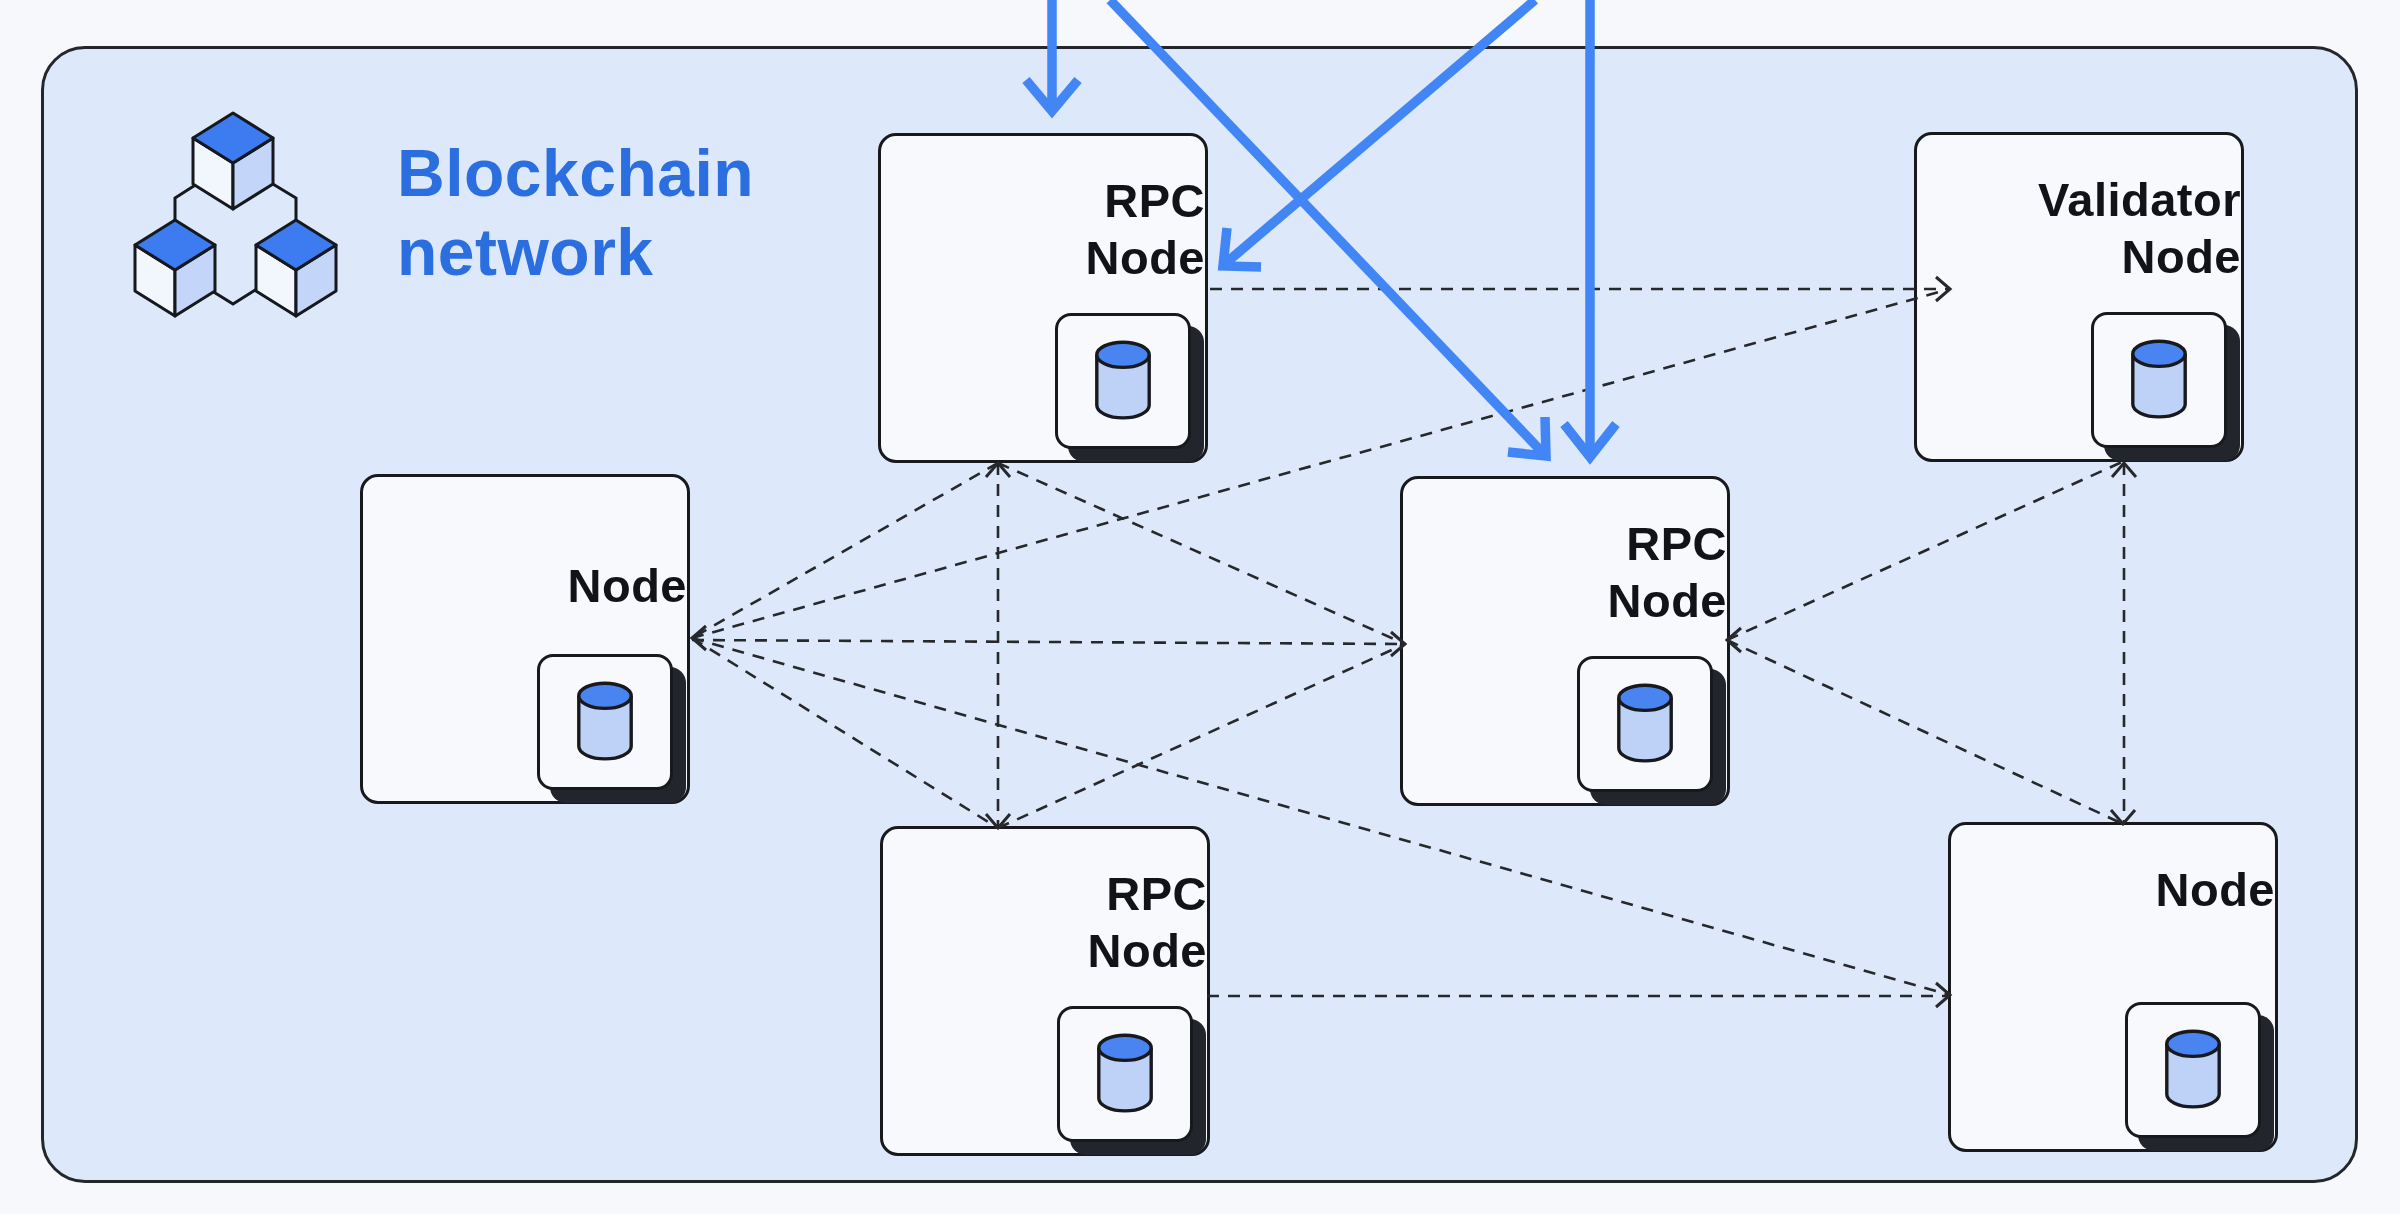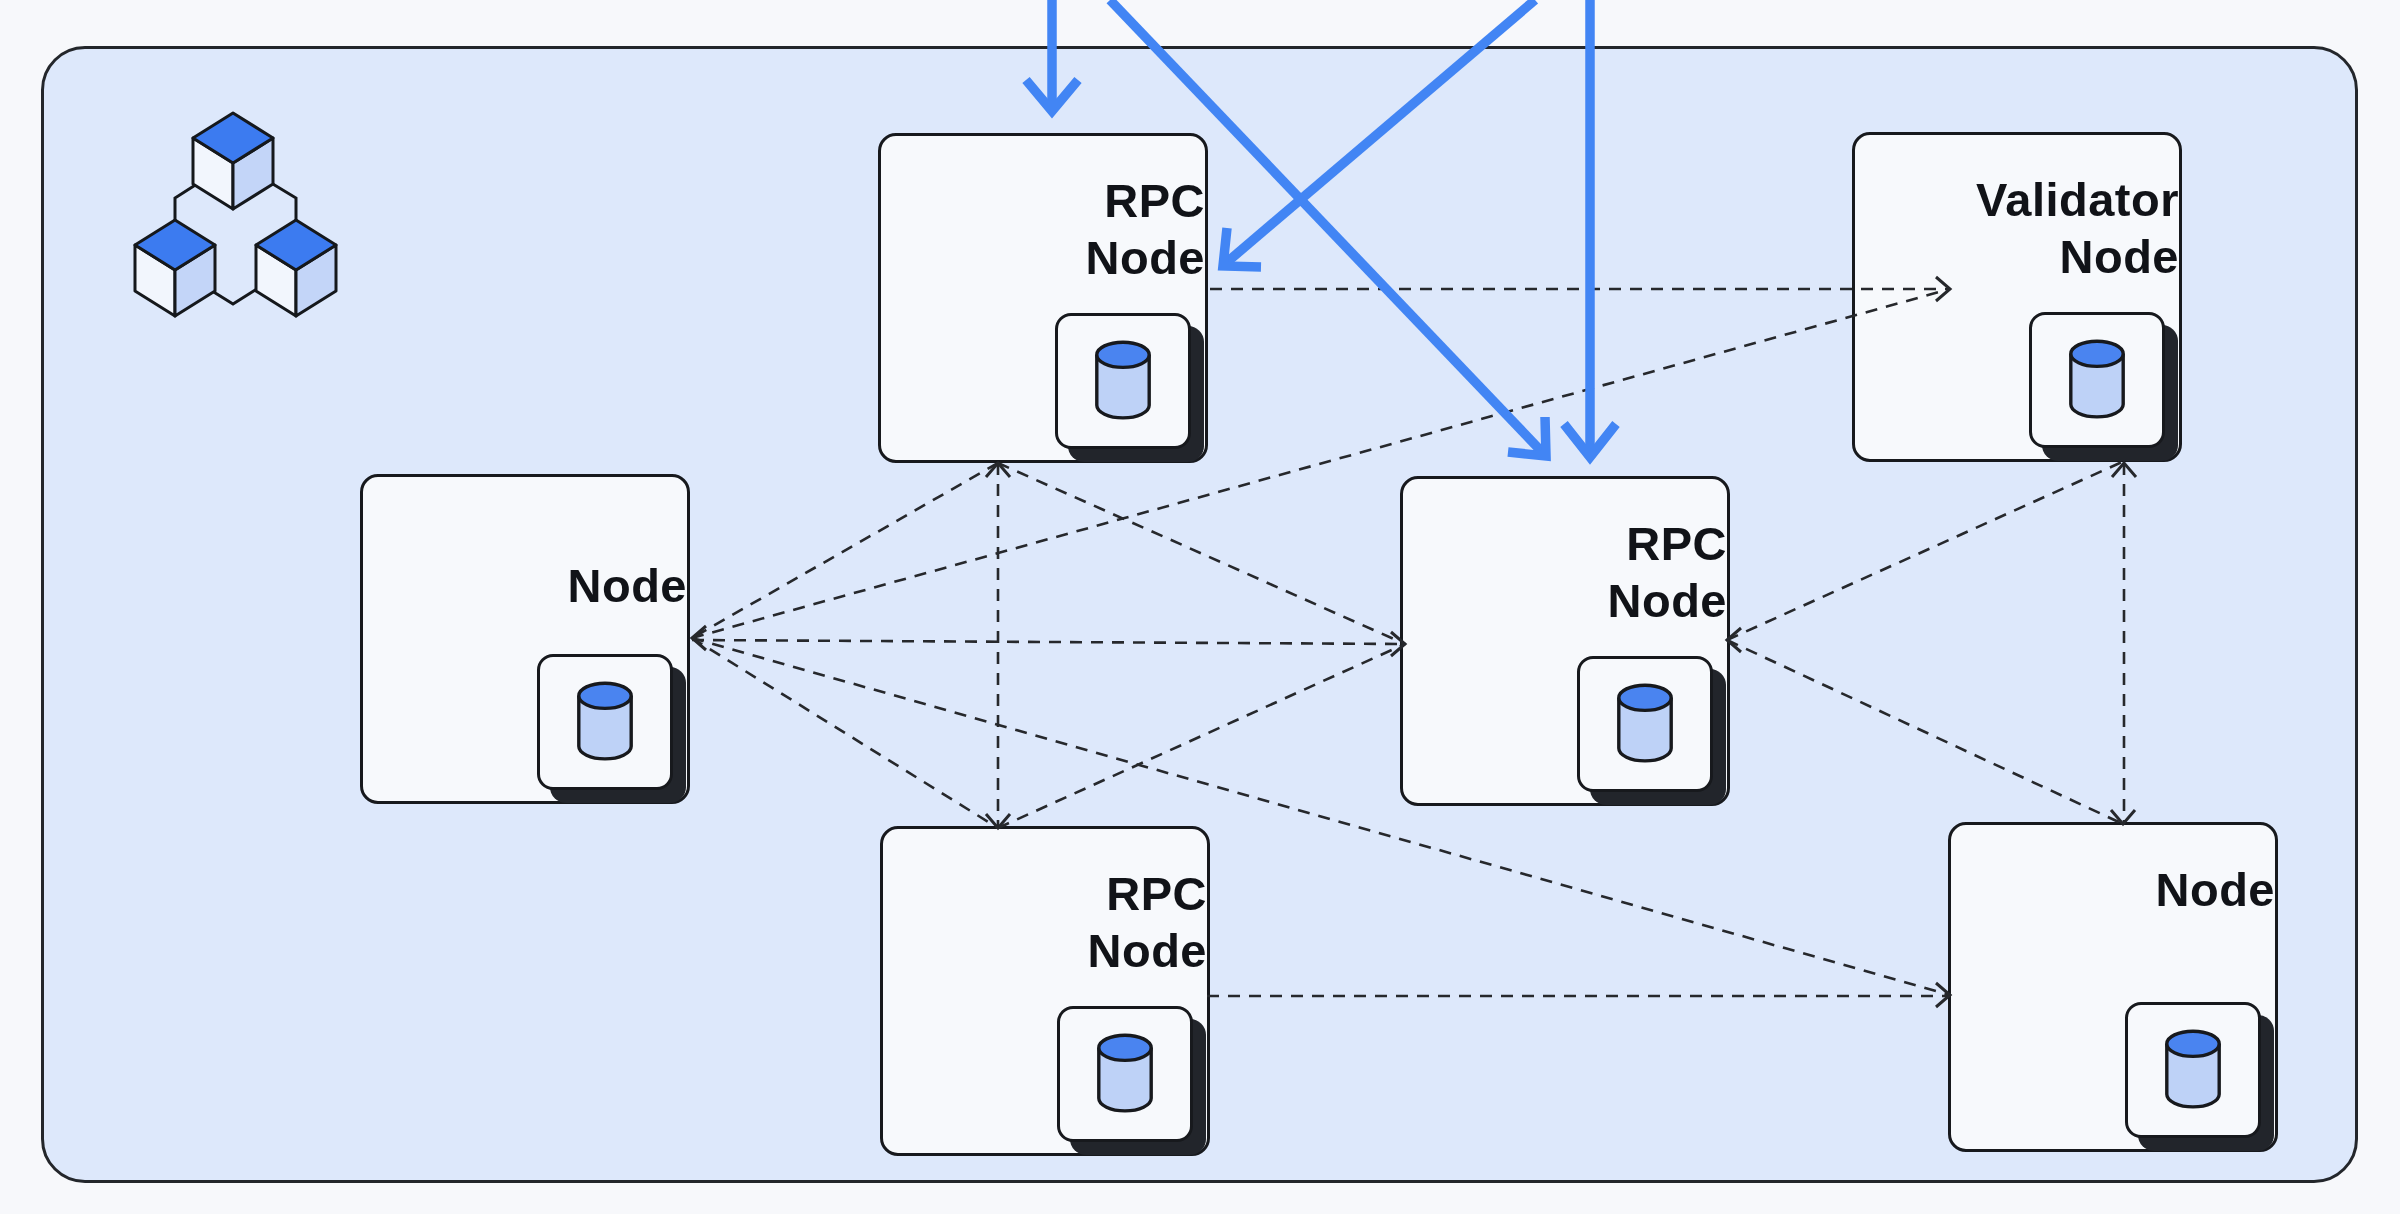--- a/index.html
+++ b/index.html
@@ -86,36 +86,40 @@
       <polygon class="cube-right" points="87,137 47,162 47,208 87,183"></polygon>
       <polygon class="cube-top" points="47,112 87,137 47,162 7,137"></polygon>
     </g>
     <g>
       <polygon class="cube-left" points="128,137 168,162 168,208 128,183"></polygon>
       <polygon class="cube-right" points="208,137 168,162 168,208 208,183"></polygon>
       <polygon class="cube-top" points="168,112 208,137 168,162 128,137"></polygon>
     </g>
   </svg>
 
+  <div id="title">
+    <span>Blockchain</span>
+    <span>network</span>
+  </div>
 
   <div class="node" style="left:878px;top:133px">
     <div class="node-label">
       <span>RPC</span>
       <span>Node</span>
     </div>
     <div class="icon-shadow"></div>
     <div class="icon-box">
       <svg viewBox="0 0 134 134">
           <path class="cyl-body" d="M40 40 v52 a27 13 0 0 0 54 0 v-52"></path>
           <ellipse class="cyl-top" cx="67" cy="40" rx="27" ry="13"></ellipse>
         </svg>
     </div>
   </div>
 
-  <div class="node" style="left:1852px;top:132px">
+  <div class="node" style="left:1914px;top:132px">
     <div class="node-label">
       <span>Validator</span>
       <span>Node</span>
     </div>
     <div class="icon-shadow"></div>
     <div class="icon-box">
       <svg viewBox="0 0 134 134">
           <path class="cyl-body" d="M40 40 v52 a27 13 0 0 0 54 0 v-52"></path>
           <ellipse class="cyl-top" cx="67" cy="40" rx="27" ry="13"></ellipse>
         </svg>

